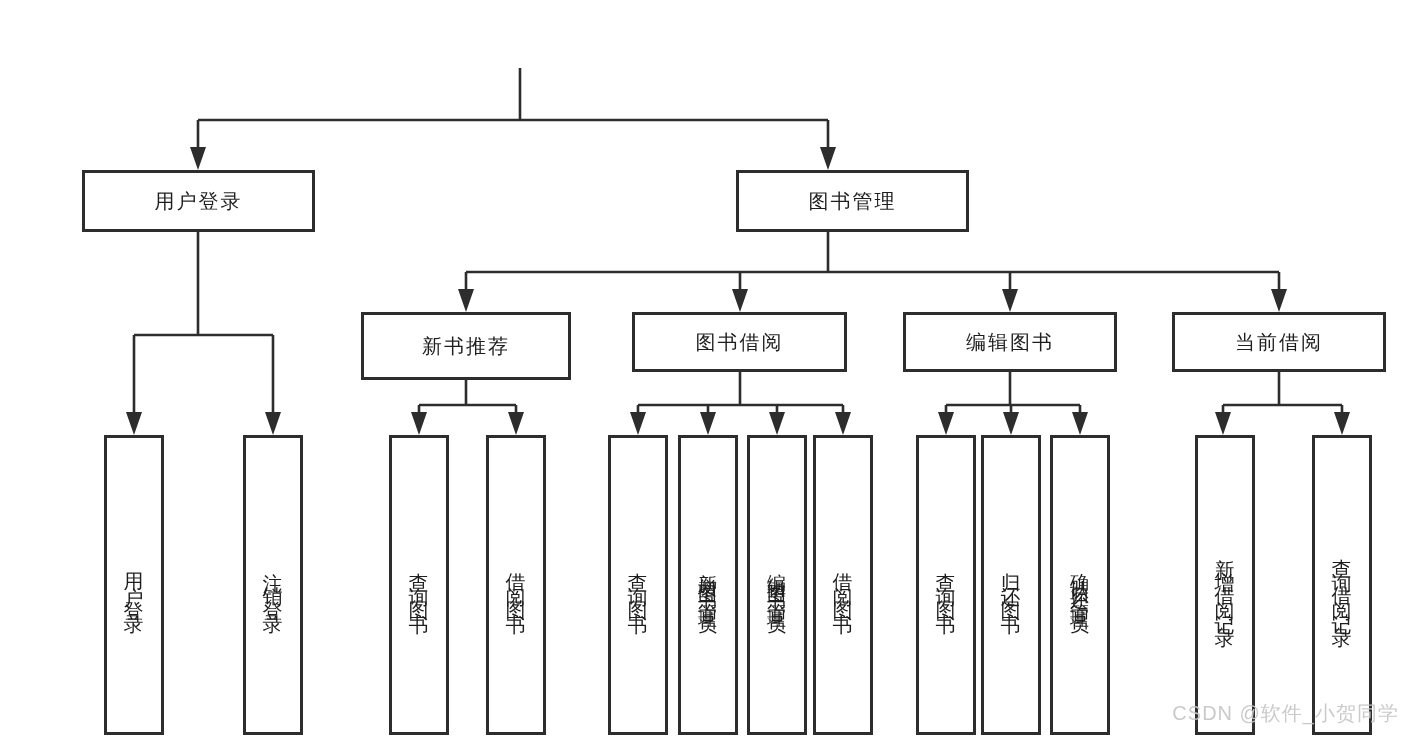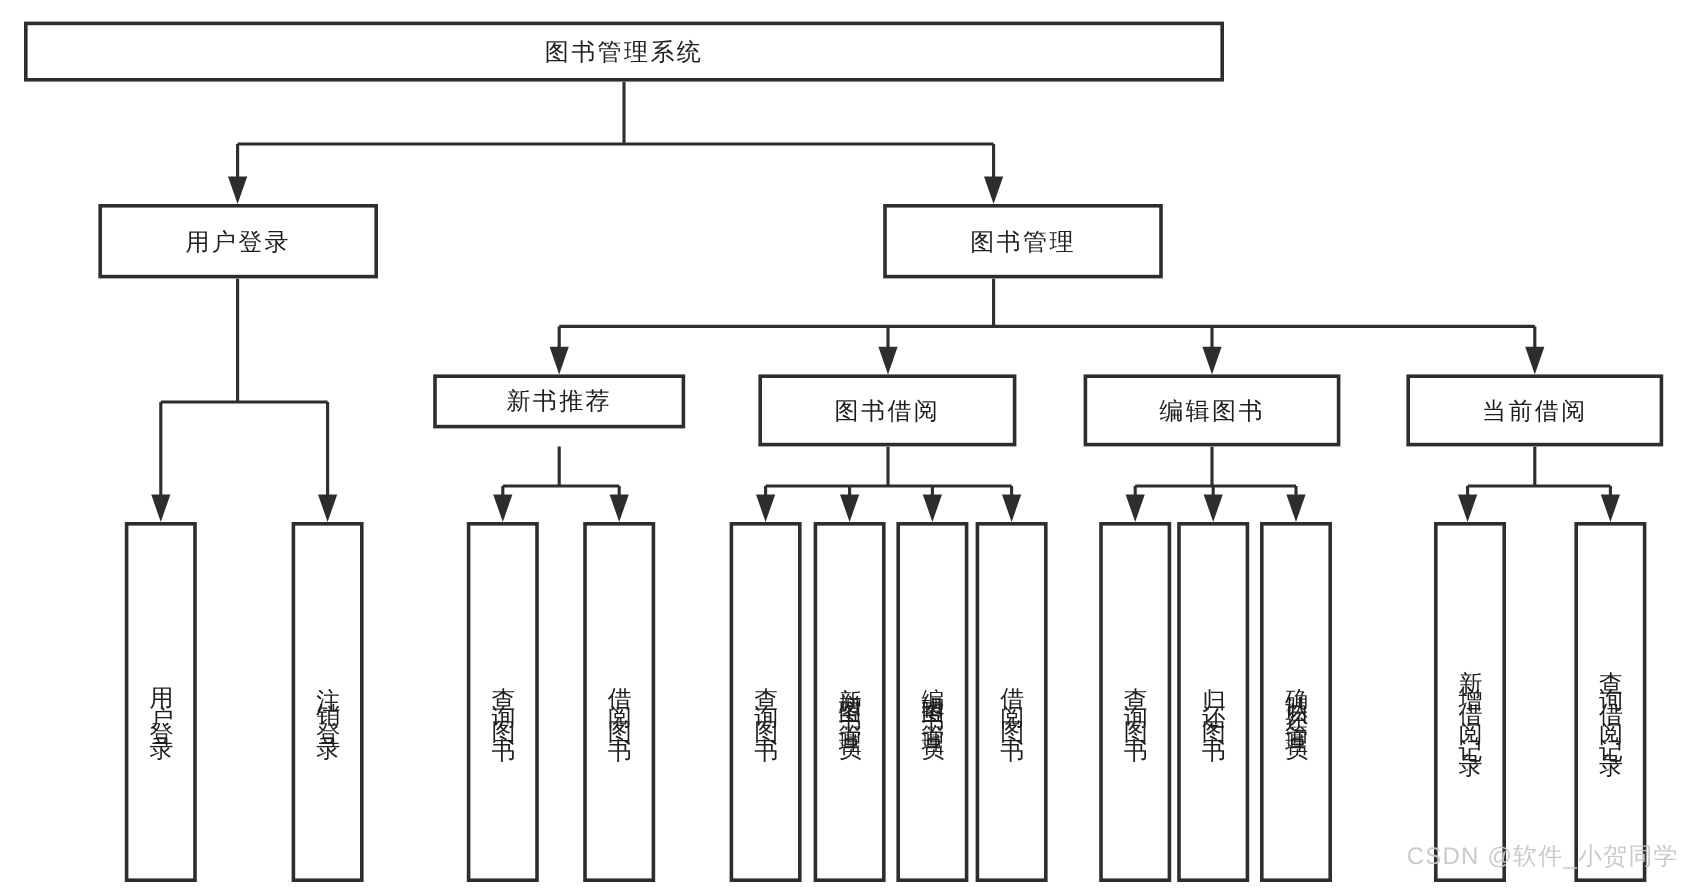--- a/index.html
+++ b/index.html
@@ -49,21 +49,21 @@
     line-height: 1;
     letter-spacing: 14px;
     color: #1e1e1e;
   }
   .vtext.long { letter-spacing: 6px; font-size: 19px; }
 
   
   #n-root        { left: 20px;   top: 18px;  width: 1000px; height: 50px; }
   #n-user-login  { left: 82px;   top: 170px; width: 233px;  height: 62px; }
   #n-book-mgmt   { left: 712px;  top: 170px; width: 233px;  height: 62px; margin-left: 24px; }
-  #n-new-rec     { left: 361px;  top: 312px; width: 210px;  height: 45px; }
+  #n-new-rec     { left: 361px;  top: 312px; width: 210px;  height: 68px; }
   #n-borrowing   { left: 632px;  top: 312px; width: 215px;  height: 60px; }
   #n-current     { left: 903px;  top: 312px; width: 214px;  height: 60px; }
   #n-records     { left: 1172px; top: 312px; width: 214px;  height: 60px; }
 
   
   #l-user-login  { left: 104px;  width: 60px; }
   #l-logout      { left: 243px;  width: 60px; }
   #l-query-1     { left: 389px;  width: 60px; }
   #l-borrow-1    { left: 486px;  width: 60px; }
   #l-query-2     { left: 608px;  width: 60px; }
@@ -102,23 +102,20 @@
          M1279 372 V405 M1223 405 H1342 M1223 405 V414 M1342 405 V414"></path>
     <path fill="#2d2d2d" stroke="none" d="M190 147 h16 l-8 23 z M820 147 h16 l-8 23 z
          M458 289 h16 l-8 23 z M732 289 h16 l-8 23 z M1002 289 h16 l-8 23 z M1271 289 h16 l-8 23 z
          M126 412 h16 l-8 23 z M265 412 h16 l-8 23 z
          M411 412 h16 l-8 23 z M508 412 h16 l-8 23 z
          M630 412 h16 l-8 23 z M700 412 h16 l-8 23 z M769 412 h16 l-8 23 z M835 412 h16 l-8 23 z
          M938 412 h16 l-8 23 z M1003 412 h16 l-8 23 z M1072 412 h16 l-8 23 z
          M1215 412 h16 l-8 23 z M1334 412 h16 l-8 23 z"></path>
   </svg>
 
-  <div class="node" id="n-root">
-    <span>图书管理系统</span>
-  </div>
 
   <div class="node" id="n-user-login">
     <span>用户登录</span>
   </div>
   <div class="node" id="n-book-mgmt">
     <span>图书管理</span>
   </div>
 
   <div class="node" id="n-new-rec">
     <span>新书推荐</span>

